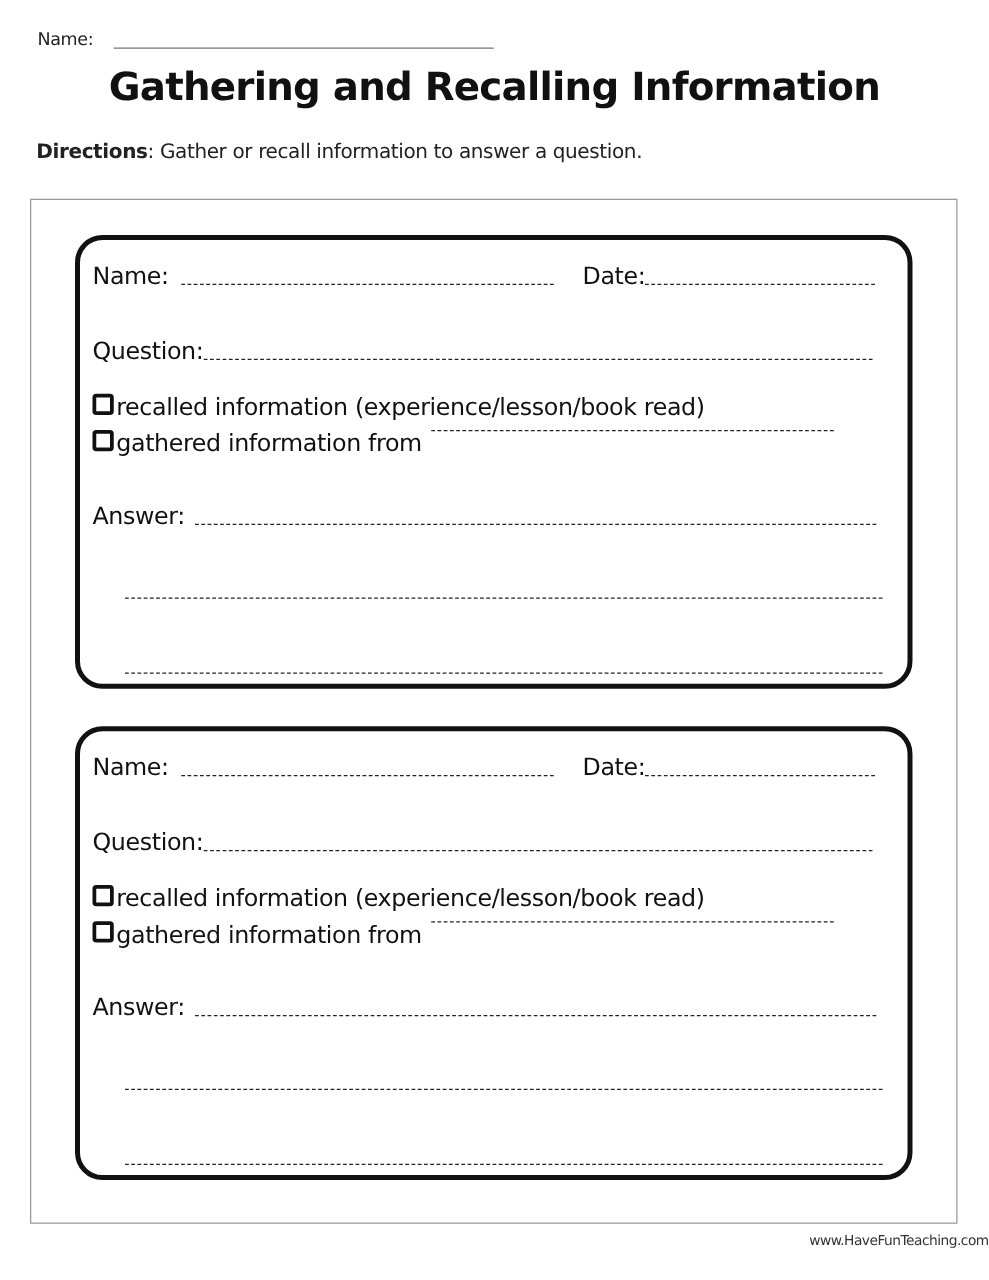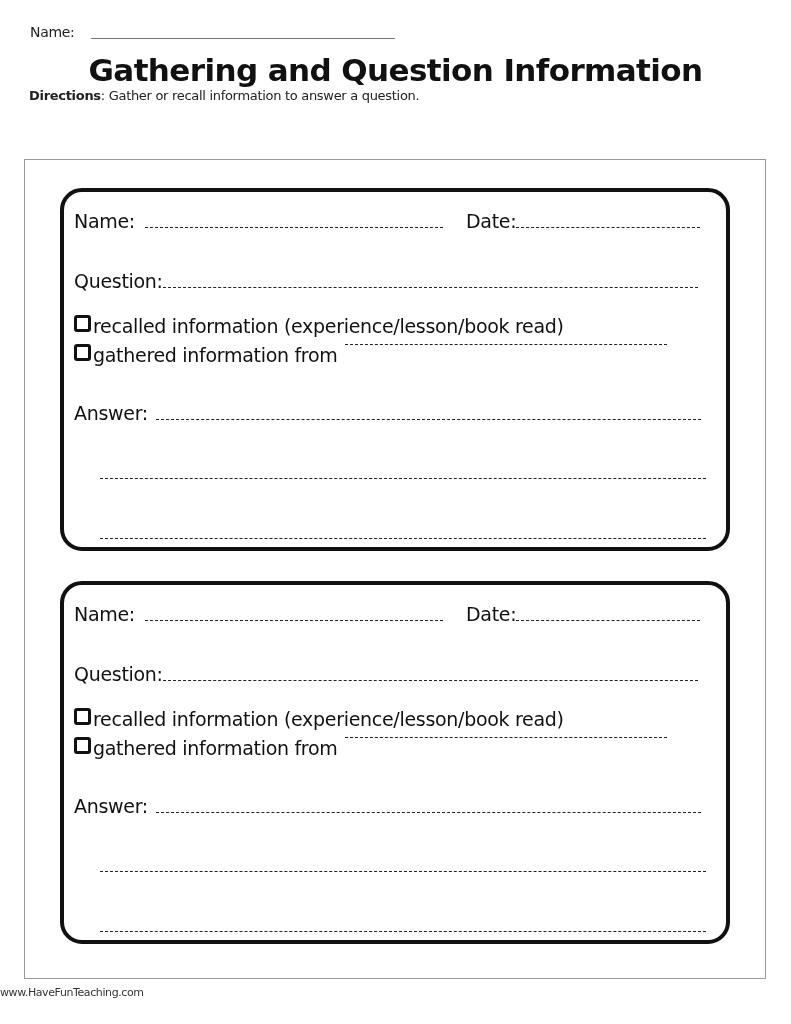--- a/index.html
+++ b/index.html
@@ -1,37 +1,37 @@
 <!DOCTYPE html>
 <html><head>
 <meta charset="utf-8">
 <style>
   html, body { margin:0; padding:0; background:#ffffff; }
   body { width:791px; height:1024px; position:relative; overflow:hidden; font-family:"DejaVu Sans", sans-serif; color:#111; }
   .abs { position:absolute; }
   .top-name-label { left:30px; top:24px; font-size:14px; color:#222; letter-spacing:-0.3px; }
   .top-name-line { left:91px; top:38px; width:304px; height:0; border-bottom:1px solid #777; }
   .title { left:0; top:52px; width:791px; text-align:center; font-size:31px; font-weight:bold; letter-spacing:-0.6px; color:#111; }
-  .directions { left:29px; top:88px; font-size:13px; color:#222; letter-spacing:-0.3px; }
+  .directions { left:29px; top:111px; font-size:16px; color:#222; letter-spacing:-0.3px; }
   .directions b { font-weight:bold; }
   .outer { left:24px; top:159px; width:742px; height:820px; border:1px solid #999; box-sizing:border-box; }
   .card { left:60px; width:670px; height:363px; border:4px solid #111; border-radius:22px; box-sizing:border-box; }
   .field { font-size:19px; letter-spacing:-0.3px; color:#111; white-space:nowrap; display:flex; align-items:flex-end; }
   .blank { display:inline-block; border-bottom:1.5px dashed #222; height:0; margin-bottom:4px; }
   .cb-row { display:flex; font-size:19px; letter-spacing:-0.3px; white-space:nowrap; }
   .checkbox { width:17px; height:17px; border:3.5px solid #111; border-radius:3px; box-sizing:border-box; margin-right:2px; flex:none; }
-  .footer { left:0; top:986px; width:791px; text-align:left; font-size:11px; color:#333; letter-spacing:-0.4px; }
+  .footer { left:0; top:986px; width:791px; text-align:right; font-size:11px; color:#333; letter-spacing:-0.4px; }
 </style>
 </head>
 <body>
 
 <div class="abs top-name-label">Name:</div>
 <div class="abs top-name-line"></div>
 
-<div class="abs title">Gathering and Question Information</div>
+<div class="abs title">Gathering and Recalling Information</div>
 
 <div class="abs directions"><b>Directions</b><span>: Gather or recall information to answer a question.</span></div>
 
 <div class="abs outer"></div>
 
 <div class="abs card" style="top:188px;">
   <div class="abs field" style="left:10px; top:18px;">
     <span>Name:</span>
     <span class="blank" style="width:298px; margin-left:10px;"></span>
   </div>

